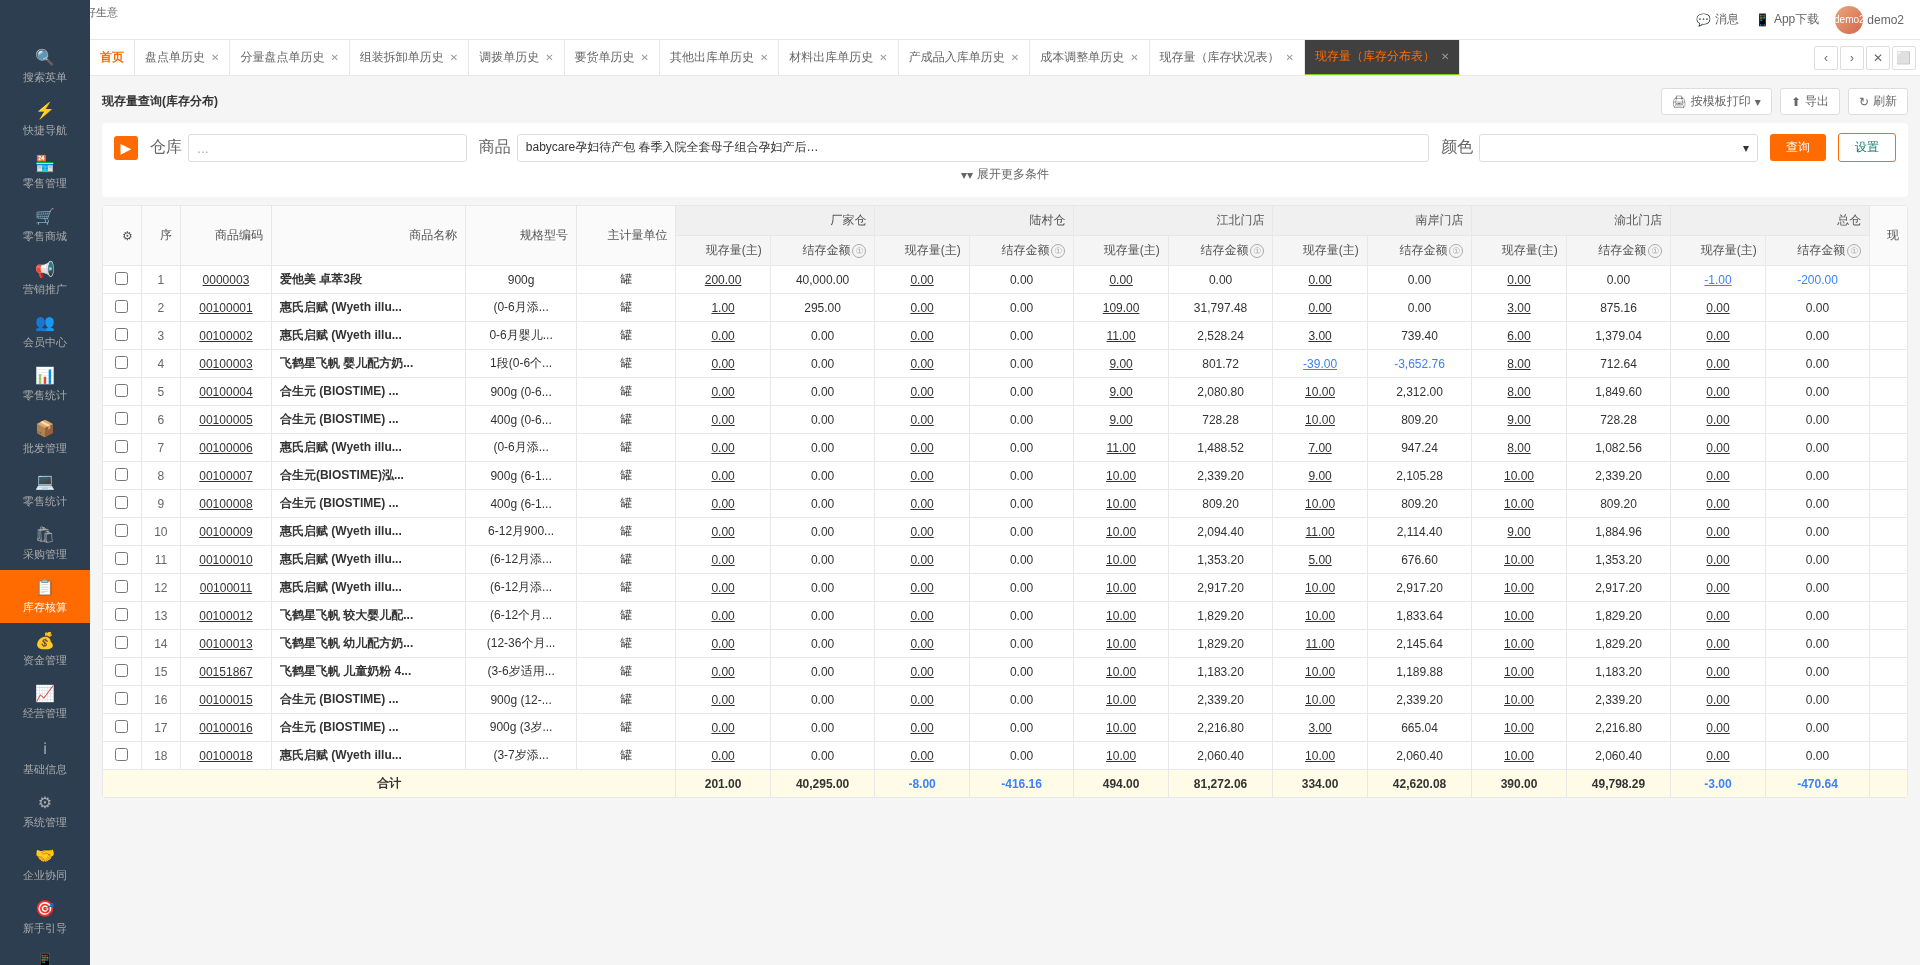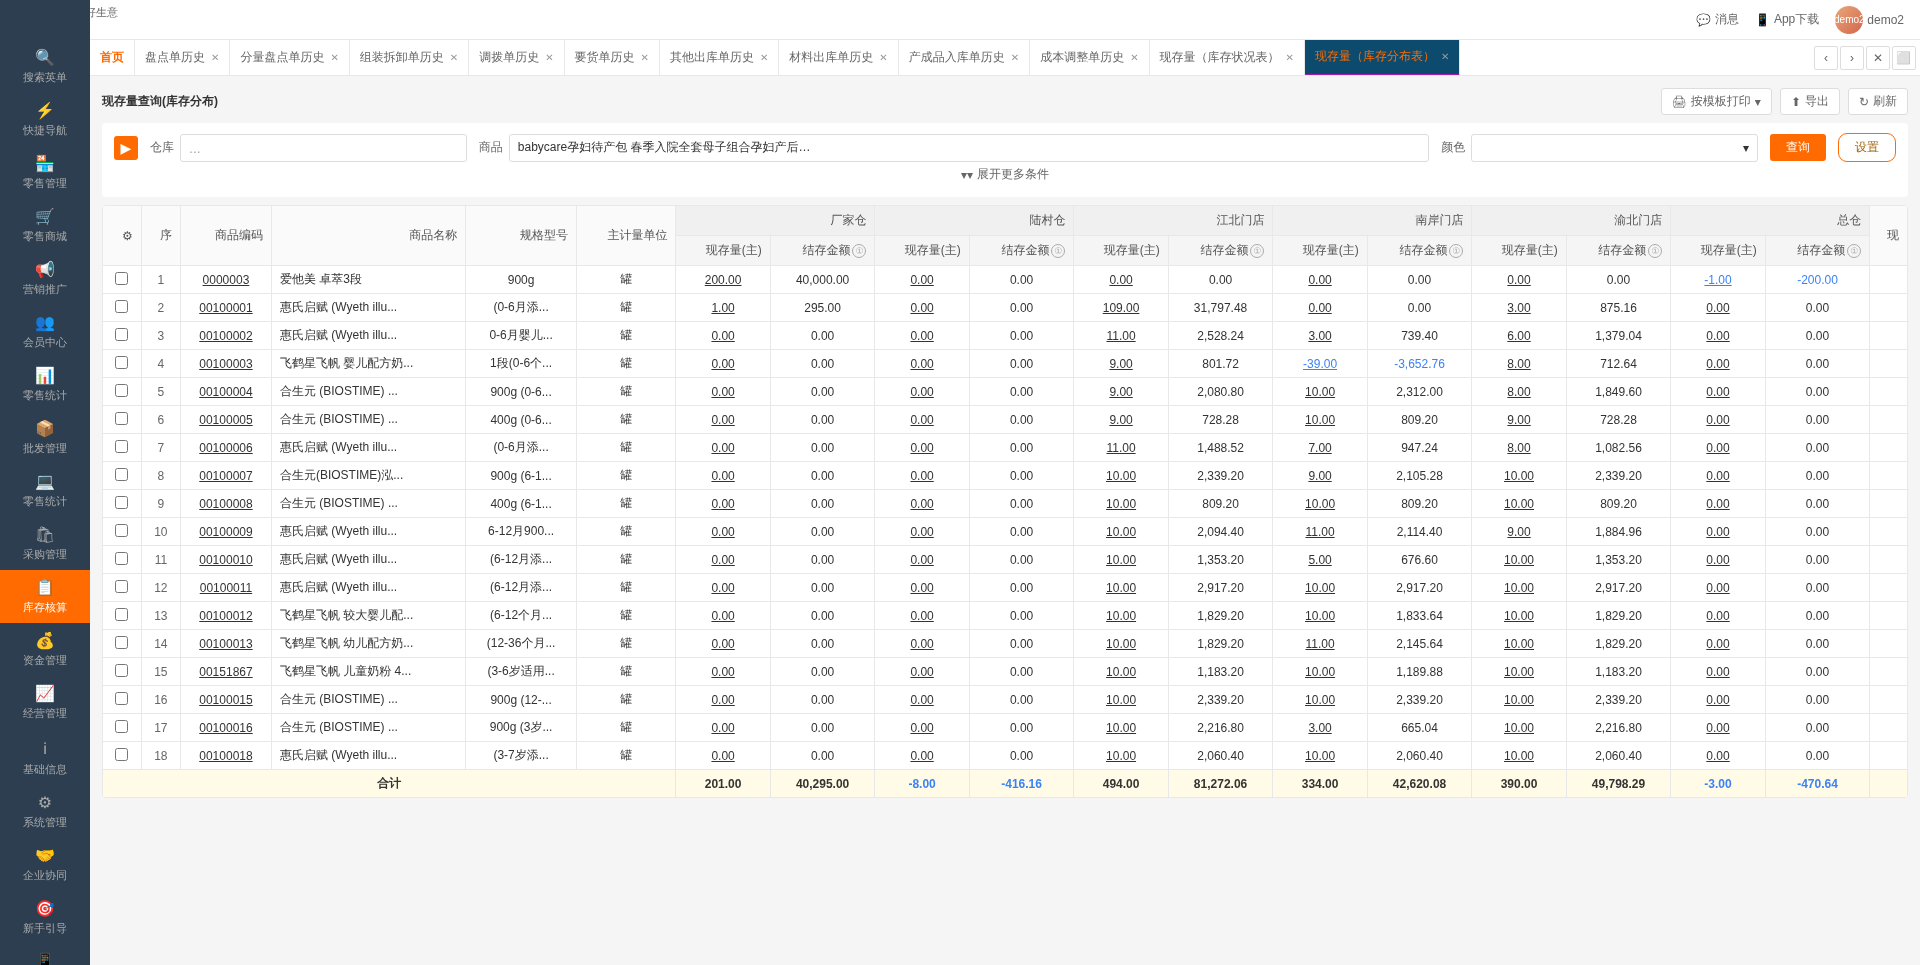--- a/index.html
+++ b/index.html
@@ -88,23 +88,23 @@
       color: #666;
       cursor: pointer;
       gap: 6px;
       flex-shrink: 0;
     }
     .tab-item.home {
       color: #ff6b00;
       font-weight: bold;
     }
     .tab-item.active {
-      background: #0c4a6e;
+      background: #404040;
       color: #ff6b00;
-      border-bottom: 2px solid #a21caf;
+      border-bottom: 2px solid #84cc16;
     }
     .tab-close {
       font-size: 10px;
       color: #999;
       cursor: pointer;
     }
     .tab-nav-btns {
       display: flex;
       align-items: center;
       margin-left: auto;
@@ -211,21 +211,21 @@
     }
     .search-field {
       display: flex;
       align-items: center;
       gap: 6px;
       flex: 1;
     }
     .search-label {
       color: #666;
       white-space: nowrap;
-      font-size: 12px;
+      font-size: 16px;
     }
     .search-input-tag {
       flex: 2;
       height: 28px;
       border: 1px solid #ddd;
       border-radius: 3px;
       padding: 0 8px;
       font-size: 12px;
       color: #333;
       background: #fff;
@@ -259,23 +259,23 @@
       background: #ff6b00;
       color: #fff;
       border: none;
       border-radius: 3px;
       cursor: pointer;
       font-size: 12px;
     }
     .setting-btn {
       padding: 5px 16px;
       background: #fff;
-      color: #a16207;
+      color: #0f766e;
       border: 1px solid #ff6b00;
-      border-radius: 9px;
+      border-radius: 3px;
       cursor: pointer;
       font-size: 12px;
     }
     .orange-arrow {
       width: 24px;
       height: 24px;
       background: #ff6b00;
       border-radius: 3px;
       display: flex;
       align-items: center;
@@ -328,20 +328,21 @@
       color: #333;
     }
     .red-val {
       color: #3b82f6;
     }
     .col-num {
       color: #666;
     }
     td.text-left {
       text-align: left;
+      font-weight: bold;
     }
     .info-icon {
       display: inline-flex;
       align-items: center;
       justify-content: center;
       width: 14px;
       height: 14px;
       border-radius: 50%;
       border: 1px solid #aaa;
       color: #aaa;

